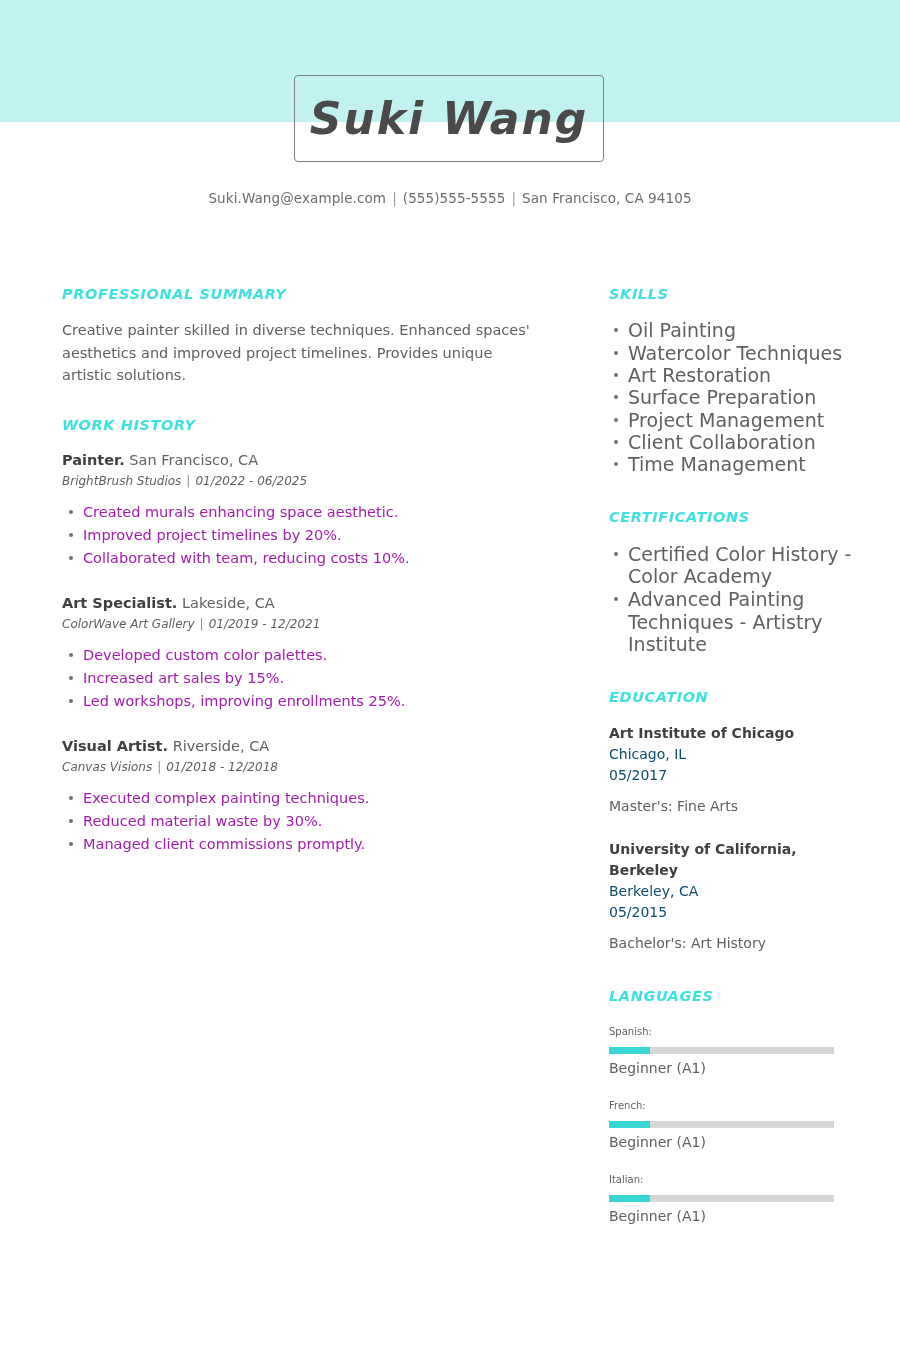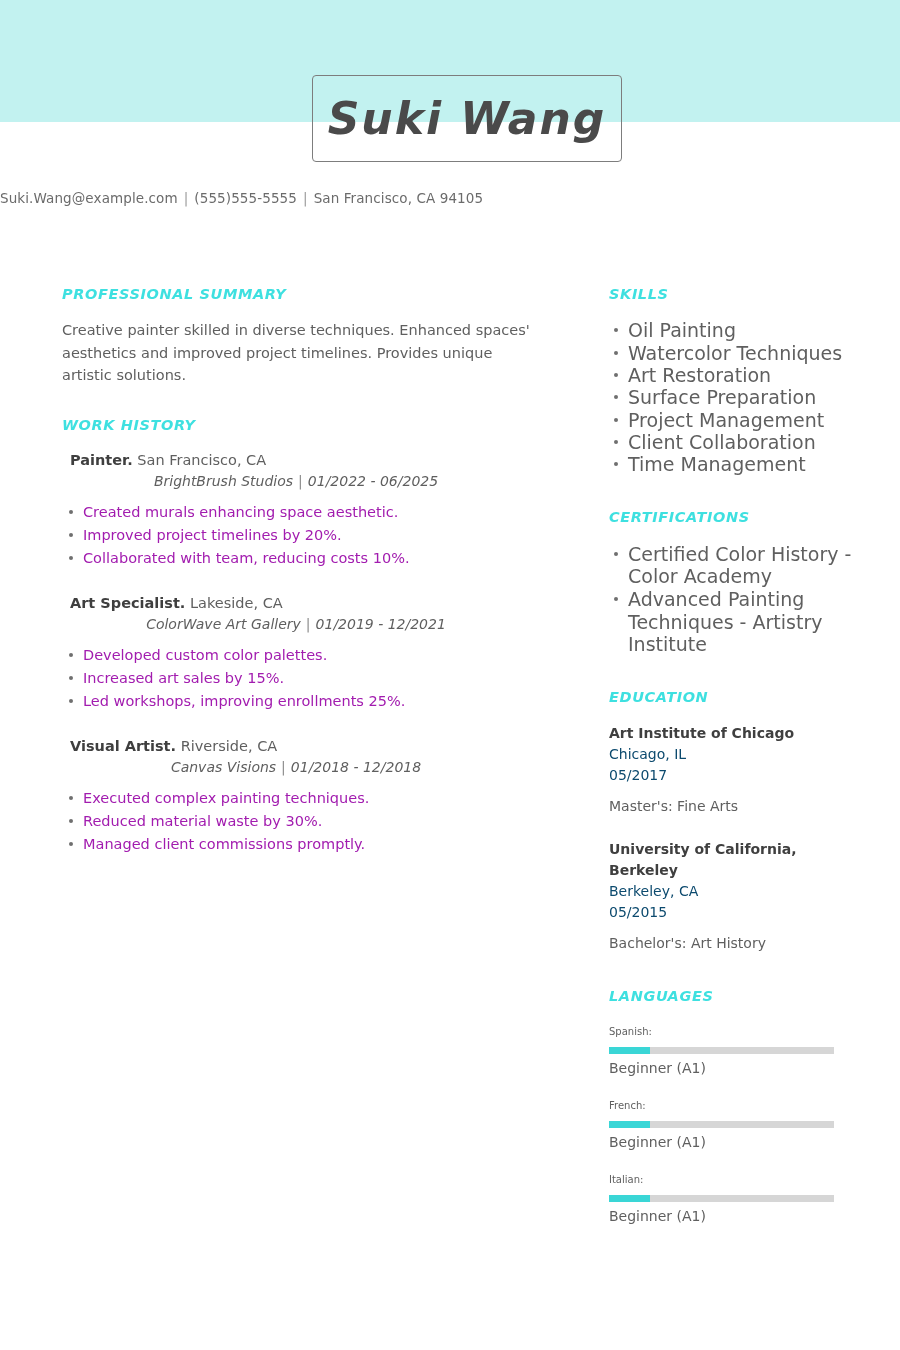--- a/index.html
+++ b/index.html
@@ -23,21 +23,21 @@
     top: 0;
     left: 0;
     width: 900px;
     height: 122px;
     background: #c2f2f0;
   }
 
   .name-box {
     position: absolute;
     top: 75px;
-    left: 312px;
+    left: 294px;
     width: 310px;
     height: 87px;
     box-sizing: border-box;
     border: 1.6px solid #7d7d7d;
     border-radius: 4px;
     background: transparent;
     display: flex;
     align-items: center;
     justify-content: center;
   }
@@ -49,21 +49,21 @@
     letter-spacing: 2px;
     color: #4a4a4a;
     white-space: nowrap;
   }
 
   .contact-line {
     position: absolute;
     top: 190px;
     left: 0;
     width: 900px;
-    text-align: left;
+    text-align: center;
     font-size: 13.5px;
     color: #6b6b6b;
     letter-spacing: 0.1px;
   }
   .contact-sep {
     display: inline-block;
     padding: 0 6px;
     color: #9a9a9a;
   }
 
@@ -104,29 +104,28 @@
   }
 
   
   .job { margin-bottom: 24px; }
   .job:last-child { margin-bottom: 0; }
   .job-line1 {
     font-size: 14.5px;
     line-height: 21px;
     color: #4f4f4f;
   }
-  .job-title { font-weight: bold; color: #3f3f3f; margin-left: 8px; }
+  .job-title { font-weight: bold; color: #3f3f3f; }
   .job-loc { font-weight: normal; color: #5f5f5f; }
   .job-line2 {
-    font-size: 14px;
+    font-size: 12px;
     font-style: italic;
     line-height: 21px;
     color: #5f5f5f;
     margin-bottom: 9px;
-    text-align: center;
   }
   .job-sep { padding: 0 5px; color: #8d8d8d; }
 
   ul.bullets {
     list-style: none;
     margin: 0;
     padding: 0;
   }
   ul.bullets li {
     position: relative;

